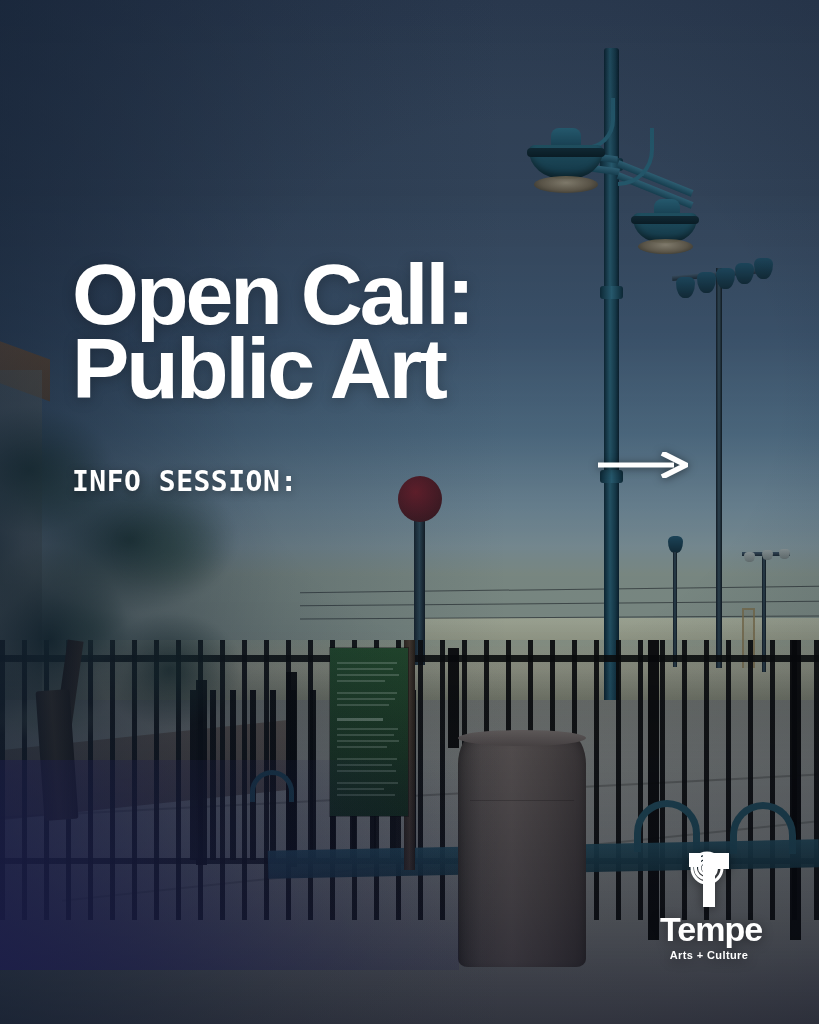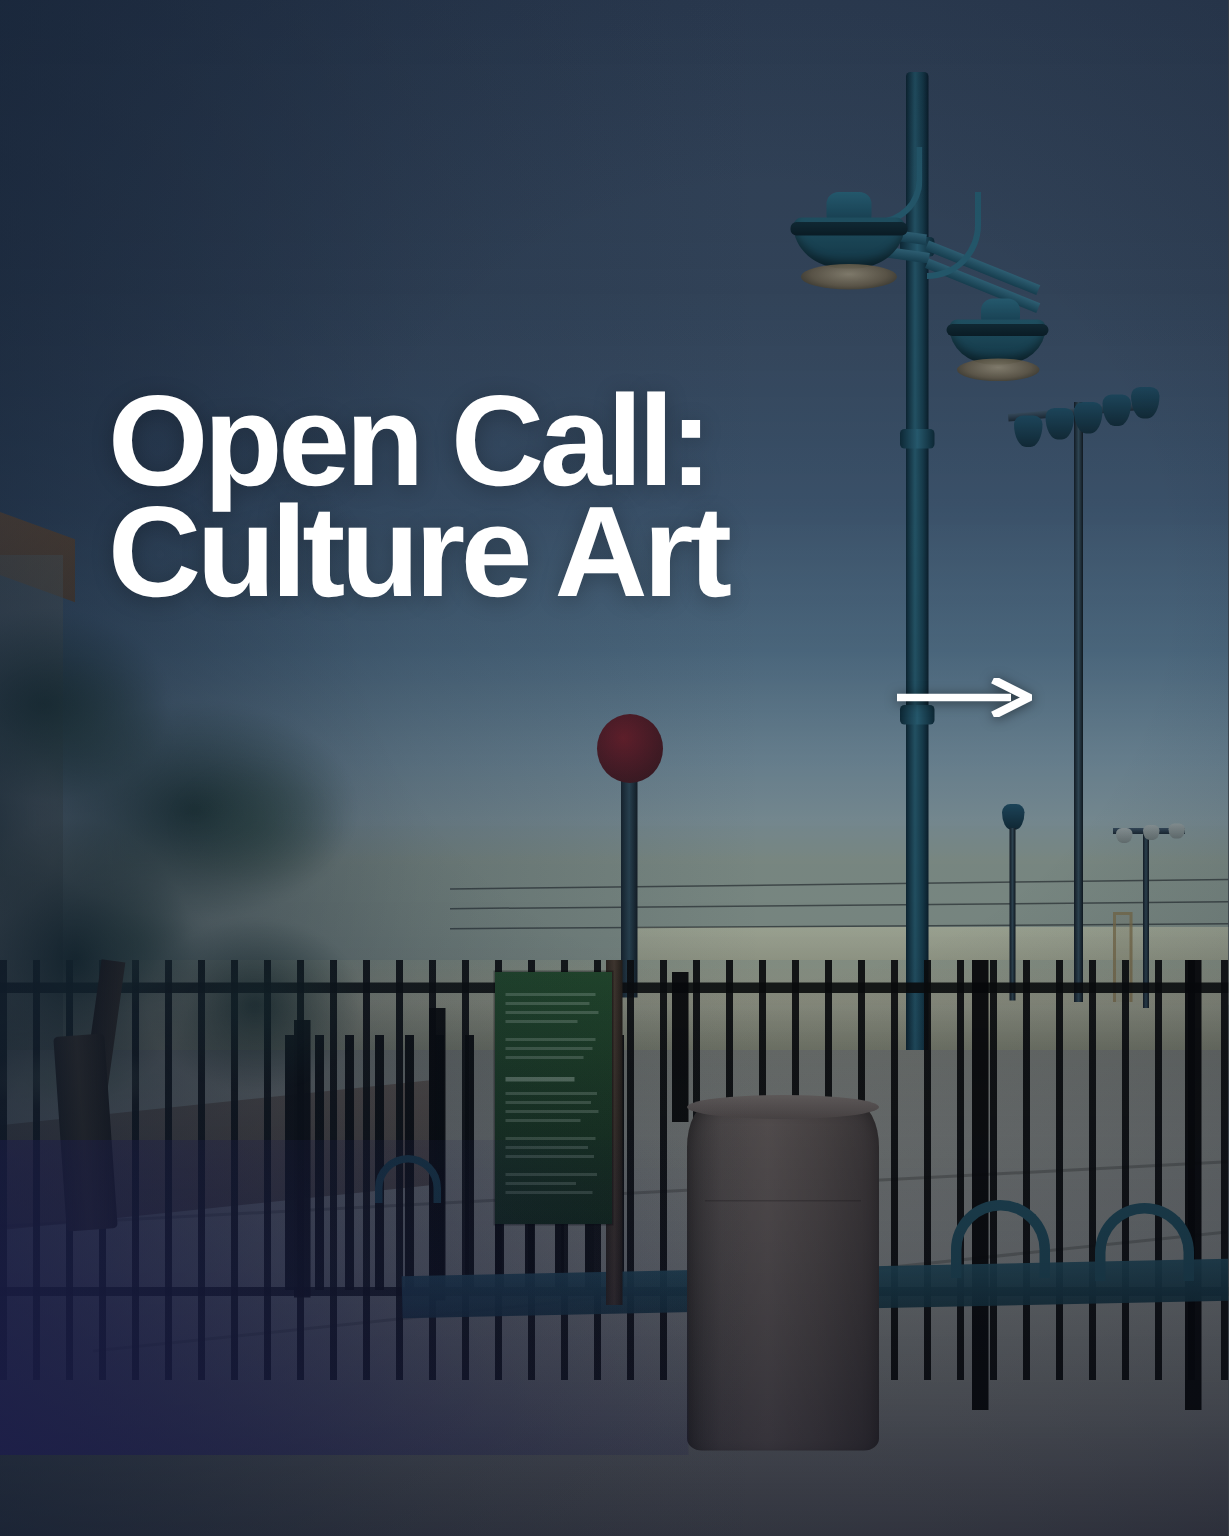--- a/index.html
+++ b/index.html
@@ -472,28 +472,52 @@
 
     <div class="grade-teal"></div>
     <div class="grade-dark"></div>
     <div class="grade-left"></div>
     <div class="grade-bottomleft"></div>
   </div>
 
   <div class="content">
 
     <h1 class="headline">Open Call:
-Culture Art</h1>
-
+Public Art</h1>
+
+    <div class="info-label">INFO SESSION:</div>
 
 
 
     <div class="arrow">
       <svg width="90" height="26" viewBox="0 0 90 26" aria-hidden="true">
         <rect x="0" y="10.5" width="76" height="5" fill="#ffffff"></rect>
         <polyline points="64,1 88,13 64,25" fill="none" stroke="#ffffff" stroke-width="5.5" stroke-linejoin="miter" stroke-linecap="butt"></polyline>
       </svg>
     </div>
 
+    <div class="logo">
+      <span class="logo-mark">
+        <svg width="56" height="62" viewBox="0 0 56 62" aria-hidden="true">
+
+          <rect x="22" y="8" width="12" height="54" fill="#ffffff"></rect>
+
+          <rect x="34" y="8" width="14" height="16" fill="#ffffff"></rect>
+
+          <rect x="8" y="8" width="12" height="14" fill="#ffffff"></rect>
+
+          <g fill="none" stroke="#ffffff" stroke-width="3">
+            <circle cx="26" cy="23" r="15"></circle>
+            <circle cx="25" cy="23" r="10.5"></circle>
+            <circle cx="24.5" cy="23" r="6"></circle>
+            <circle cx="24" cy="23" r="2"></circle>
+          </g>
+
+          <rect x="22" y="30" width="12" height="32" fill="#ffffff"></rect>
+        </svg>
+      </span>
+      <span class="logo-word">Tempe</span>
+      <span class="logo-sub">Arts + Culture</span>
+    </div>
   </div>
 
 
 </div>
 
 </body></html>

